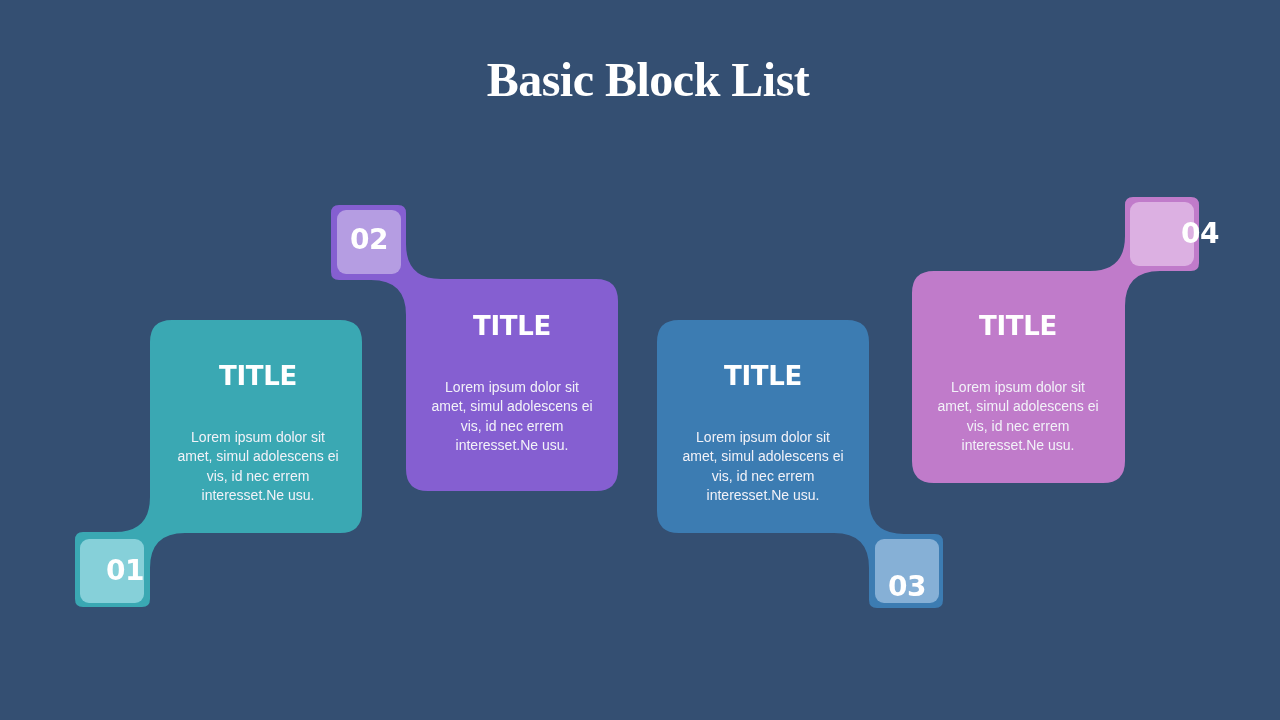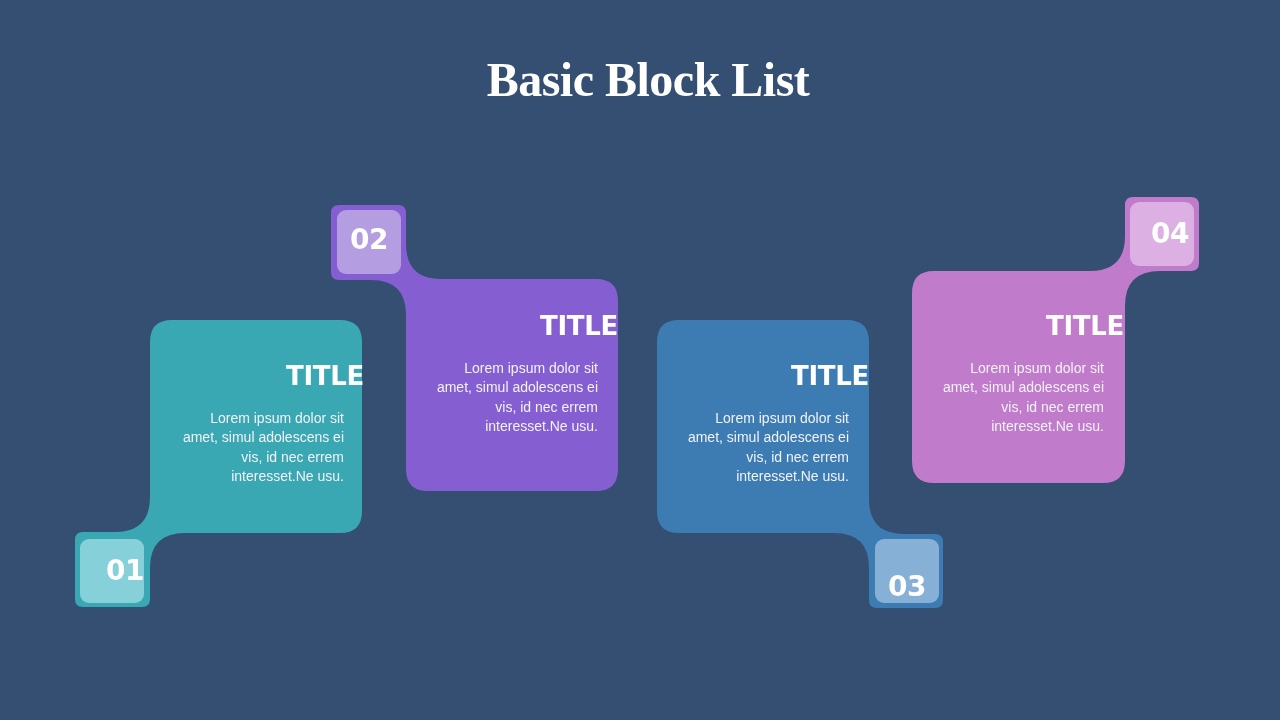--- a/index.html
+++ b/index.html
@@ -11,29 +11,29 @@
     color: #ffffff;
   }
   .page-title {
     position: absolute; left: 0; top: 44px; width: 1280px;
     text-align: center; font-size: 48px; font-weight: bold;
     font-family: Liberation Serif, serif; letter-spacing: -0.5px;
     margin: 8px;
   }
   svg.shapes { position: absolute; left: 0; top: 0; }
   .card-text {
-    position: absolute; width: 212px; text-align: right;
+    position: absolute; width: 212px; text-align: center;
   }
   .card-title {
     font-family: "DejaVu Sans", sans-serif;
     font-weight: bold; font-size: 26px; letter-spacing: -0.3px;
     height: 40px; line-height: 40px;
   }
   .card-body {
-    margin-top: 13px; font-size: 14px; line-height: 19.3px;
+    margin-top: 32px; font-size: 14px; line-height: 19.3px;
     padding: 0 20px; color: #f2f2f8;
   }
   .num {
     position: absolute; width: 64px; height: 64px; line-height: 64px;
     text-align: center; font-weight: bold; font-size: 28px;
     font-family: "DejaVu Sans", sans-serif; letter-spacing: -0.5px;
   }
 </style>
 </head>
 <body>
@@ -84,13 +84,13 @@
 <div class="card-text" style="left:657px; top:356px;">
   <div class="card-title">TITLE</div>
   <div class="card-body">Lorem ipsum dolor sit amet, simul adolescens ei vis, id nec errem interesset.Ne usu.</div>
 </div>
 <div class="num" style="left:875px; top:539px;margin-top:16px;">03</div>
 
 <div class="card-text" style="left:912px; top:306px;">
   <div class="card-title">TITLE</div>
   <div class="card-body">Lorem ipsum dolor sit amet, simul adolescens ei vis, id nec errem interesset.Ne usu.</div>
 </div>
-<div class="num" style="left:1138px; top:202px;">04</div>
+<div class="num" style="left:1168px; top:202px;">04</div>
 
 </body></html>

